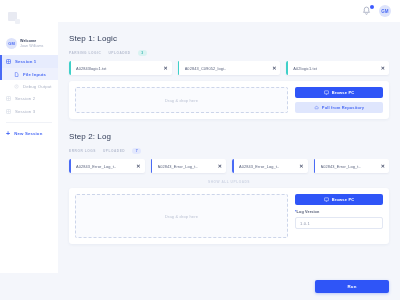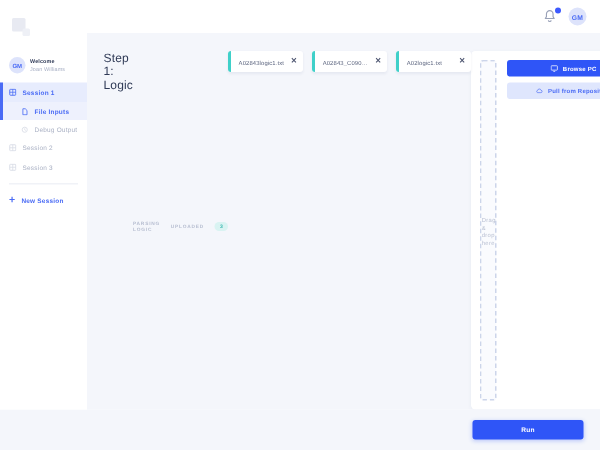--- a/index.html
+++ b/index.html
@@ -86,21 +86,21 @@
     display: flex; align-items: center; gap: 4px;
     padding-left: 6px; height: 12px;
     font-size: 4.3px; color: #4a6bf5; font-weight: bold; letter-spacing:.15px;
   }
   .plus { font-size: 7px; line-height: 1; color:#4a6bf5; }
 
   
   .main {
     flex: 1 1 auto; background: #f4f6fb;
     padding: 12px 11px 0 11px; min-width: 0;
-    display: flex; flex-direction: row;
+    display: flex; flex-direction: column;
   }
   .step-title {
     font-size: 8px; color: #2f3a56; font-weight: normal;
     letter-spacing: .1px; margin-bottom: 7px;
   }
   .meta-row {
     display: flex; align-items: center; gap: 7px; margin-bottom: 5px;
   }
   .meta-label {
     font-size: 3.2px; color: #b6bdd0; letter-spacing: .55px; font-weight: bold;
@@ -309,20 +309,21 @@
           </div>
           <div class="btn btn-secondary">
             <svg width="5" height="5" viewBox="0 0 14 12">
               <path d="M4 9.5h6a2.2 2.2 0 0 0 .2-4.4A3.2 3.2 0 0 0 4 5.2 2.2 2.2 0 0 0 4 9.5z" fill="none" stroke="#4a6bf5" stroke-width="1.2" stroke-linejoin="round"></path>
             </svg>
             <span>Pull from Repository</span>
           </div>
         </div>
       </div>
 
+      <div class="step-title" style="margin-top:13px">Step 2: Log</div>
 
       <div class="meta-row">
         <span class="meta-label">ERROR LOGS</span>
         <span class="meta-label">UPLOADED</span>
         <span class="count-badge blue">7</span>
       </div>
 
       <div class="chips">
         <div class="chip log">
           <span class="chip-name">A02843_Error_Log_t..</span>

